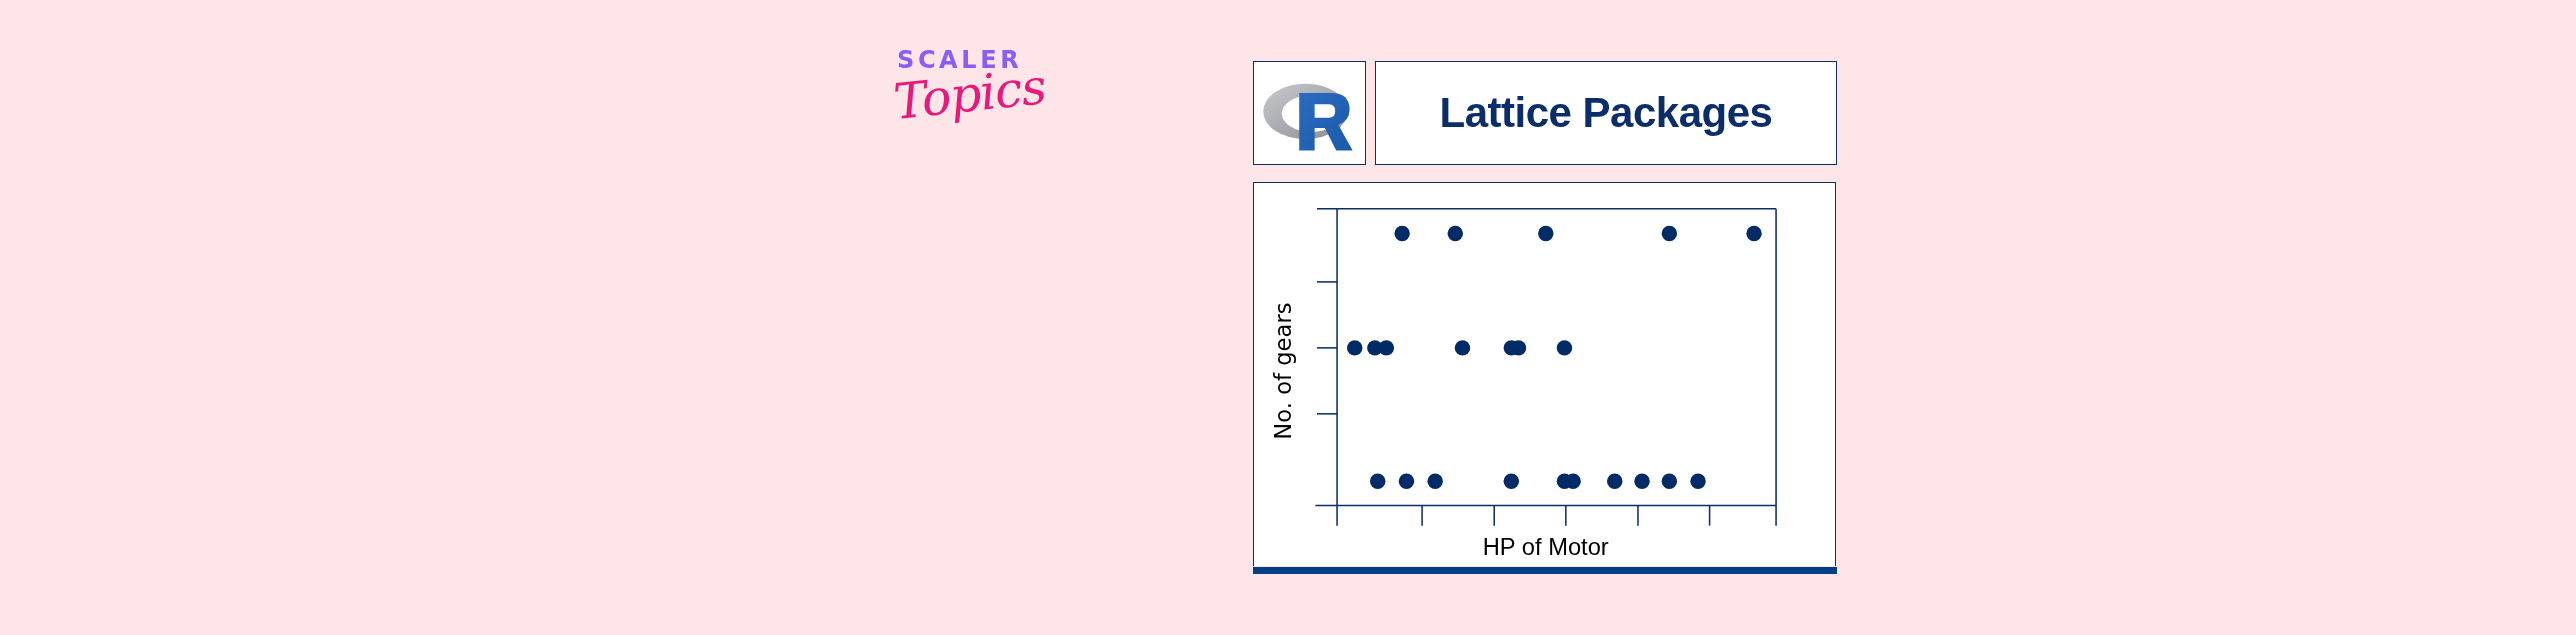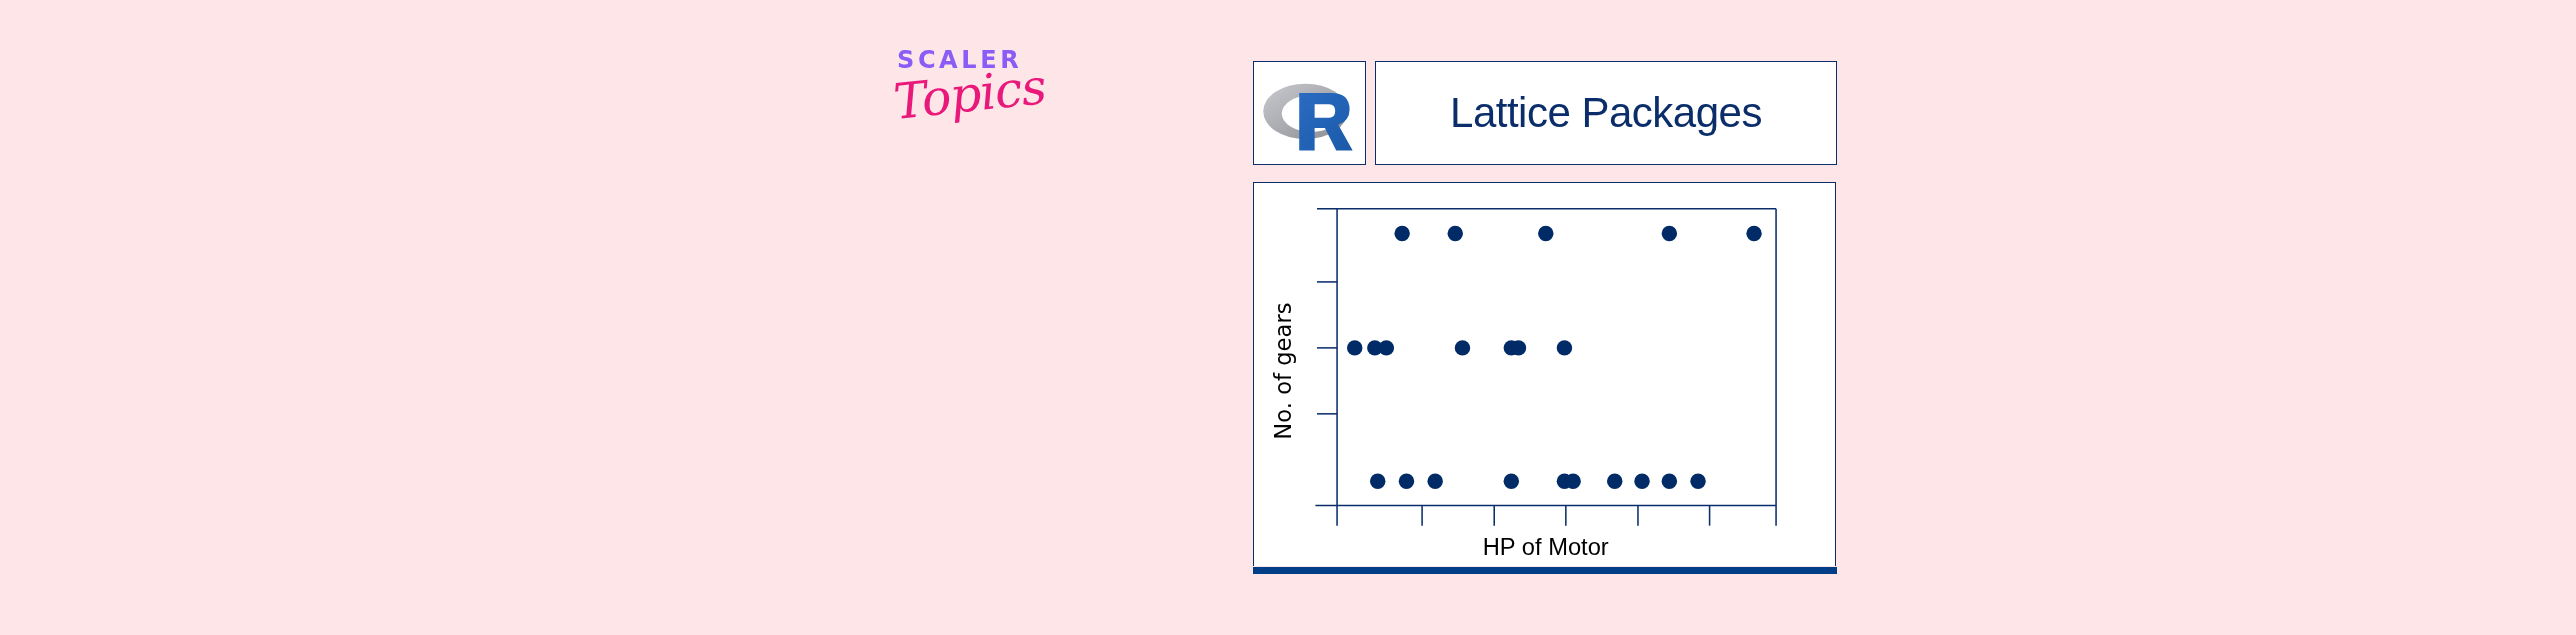--- a/index.html
+++ b/index.html
@@ -30,21 +30,21 @@
     background: #fff; border: 1.5px solid #0b2e6b;
   }
   .titlebox {
     position: absolute; left: 1375px; top: 61px;
     width: 460px; height: 102px;
     background: #fff; border: 1.5px solid #0b2e6b;
     display: flex; align-items: center; justify-content: center;
   }
   .title {
     font-family: "Liberation Sans", sans-serif;
-    font-weight: normal; font-size: 42px; color: #0b2e6b;
+    font-weight: bold; font-size: 42px; color: #0b2e6b;
     letter-spacing: -0.5px;
   }
   .panel {
     position: absolute; left: 1253px; top: 182px;
     width: 581px; height: 383px;
     background: #fff; border: 1.5px solid #0b2e6b;
     border-bottom: none;
   }
   .panel-accent {
     position: absolute; left: 1253px; top: 567px;

